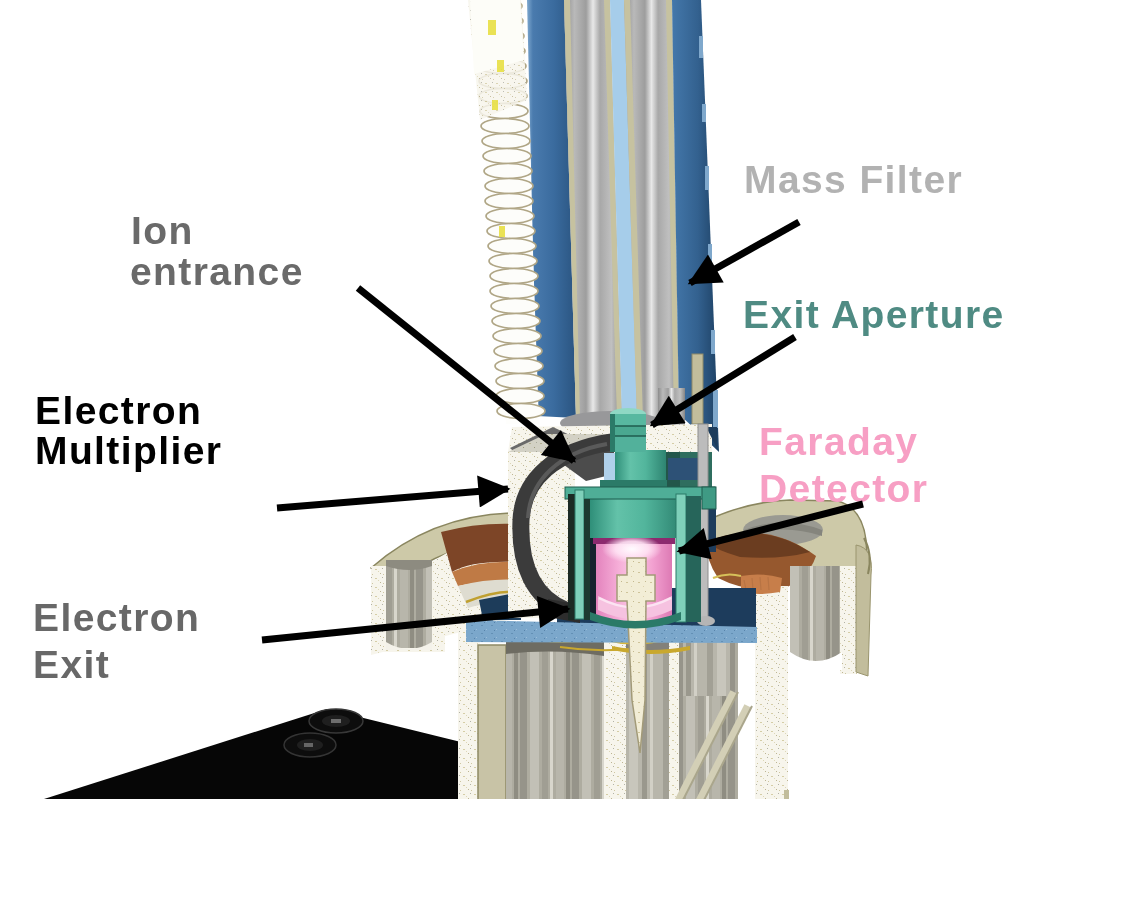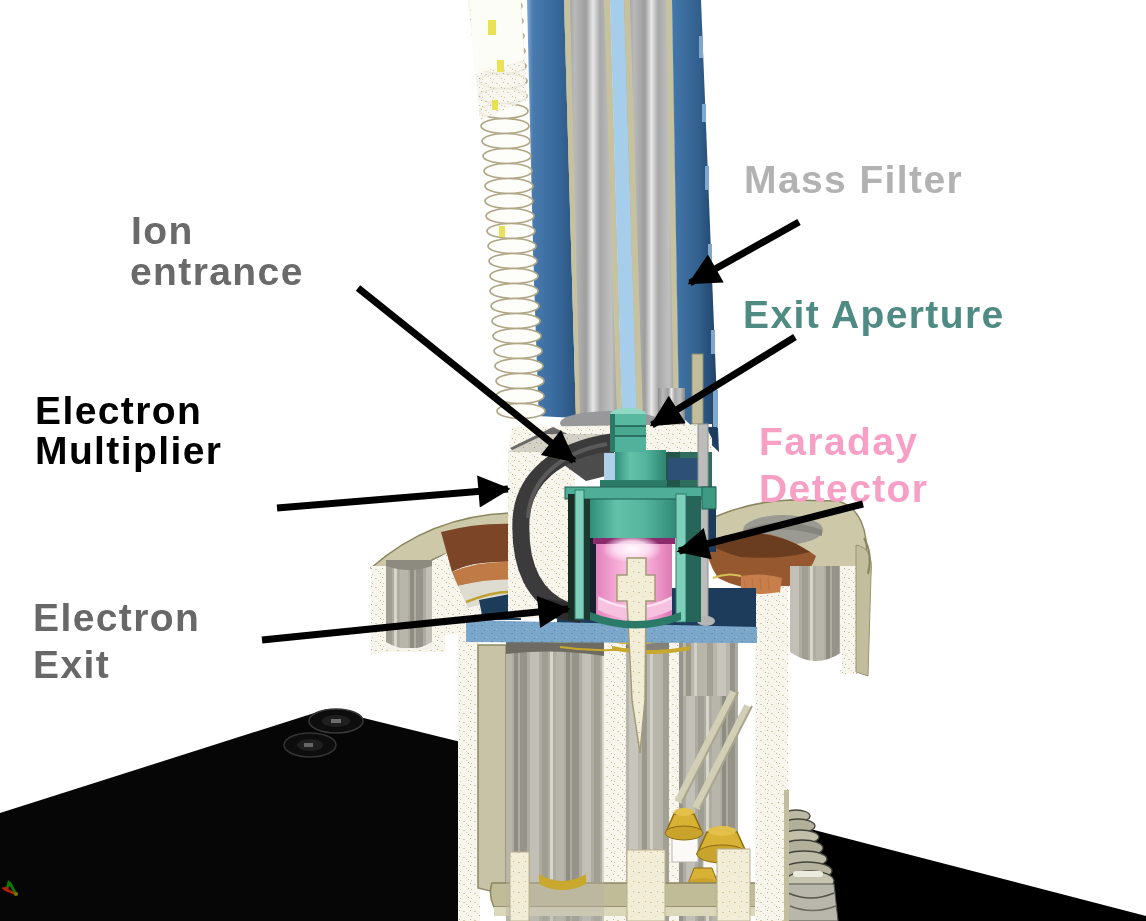--- a/index.html
+++ b/index.html
@@ -1,16 +1,16 @@
 <!DOCTYPE html>
 <html><head>
 <meta charset="utf-8">
 <style>
 html,body{margin:0;padding:0;background:#fff;}
-#scene{position:relative;width:1146px;height:921px;overflow:hidden;background:#fff;}
+#scene{position:relative;width:1146px;height:799px;overflow:hidden;background:#fff;}
 svg{display:block}
 .lbl{font-family:"Liberation Sans",sans-serif;font-weight:bold;}
 </style>
 </head>
 <body>
 <div id="scene">
 <svg width="1146" height="921" viewBox="0 0 1146 921" xmlns="http://www.w3.org/2000/svg">
 <defs>
 <pattern id="speck" width="11" height="9" patternUnits="userSpaceOnUse">
   <rect width="11" height="9" fill="#f7f5ec"></rect>

